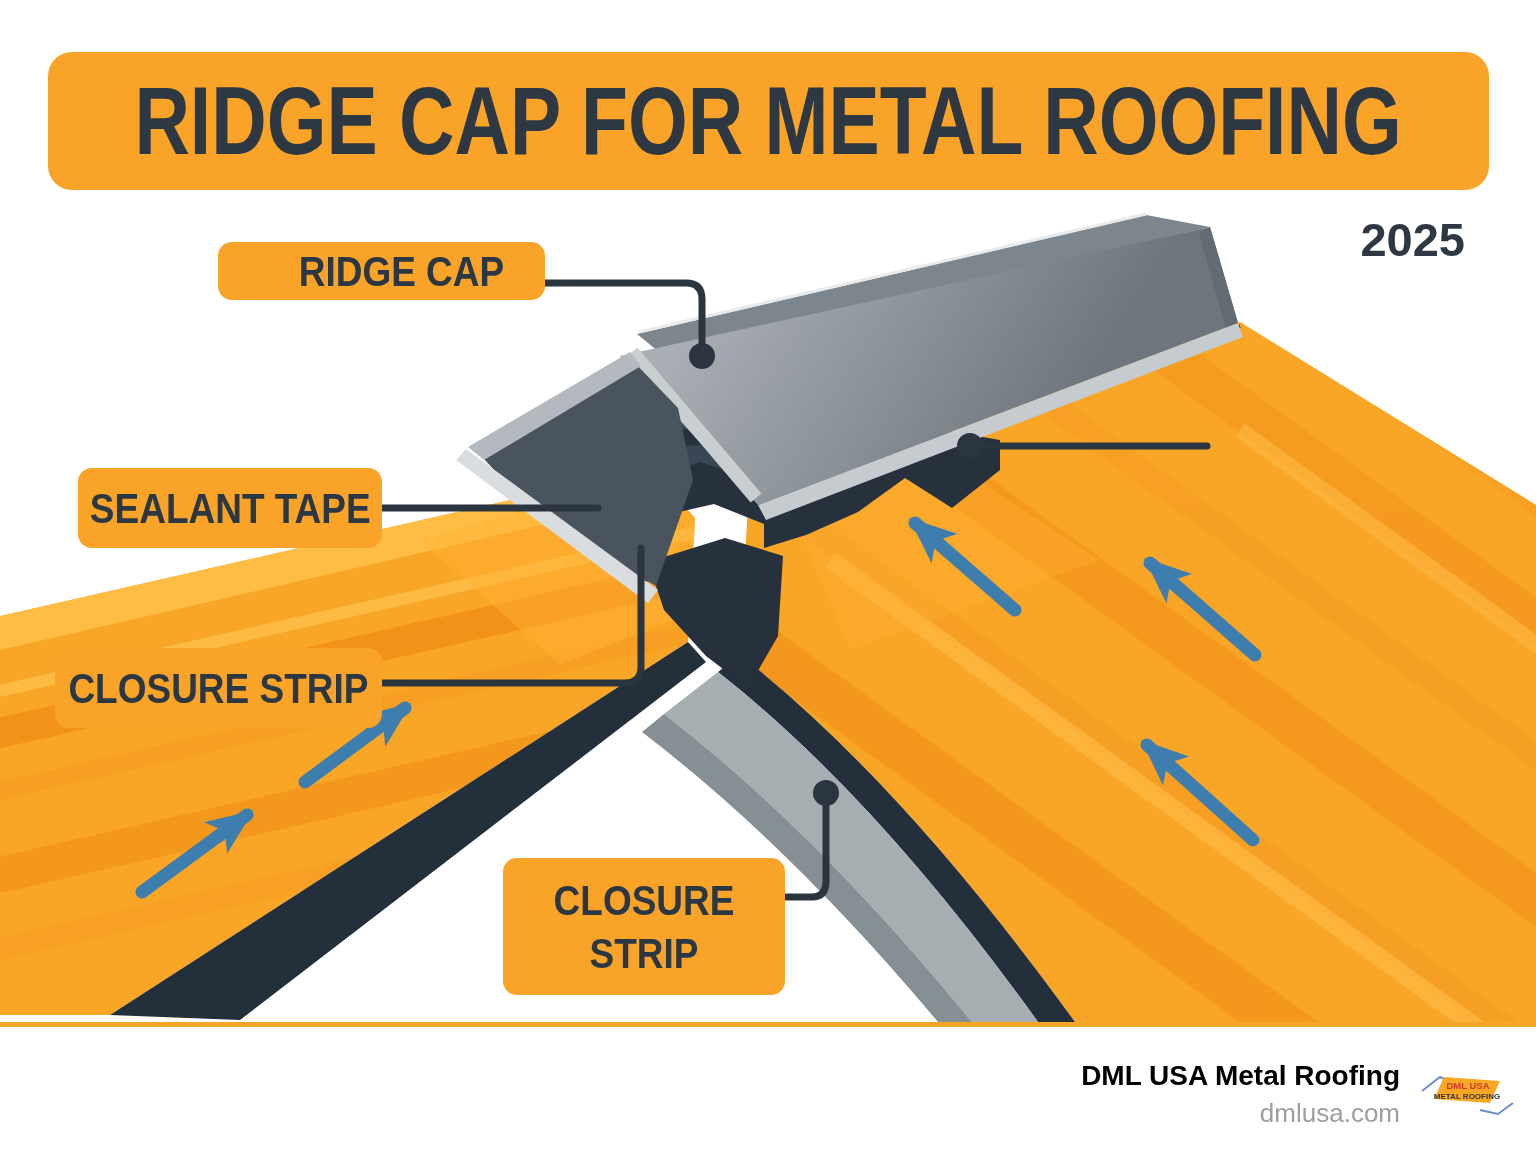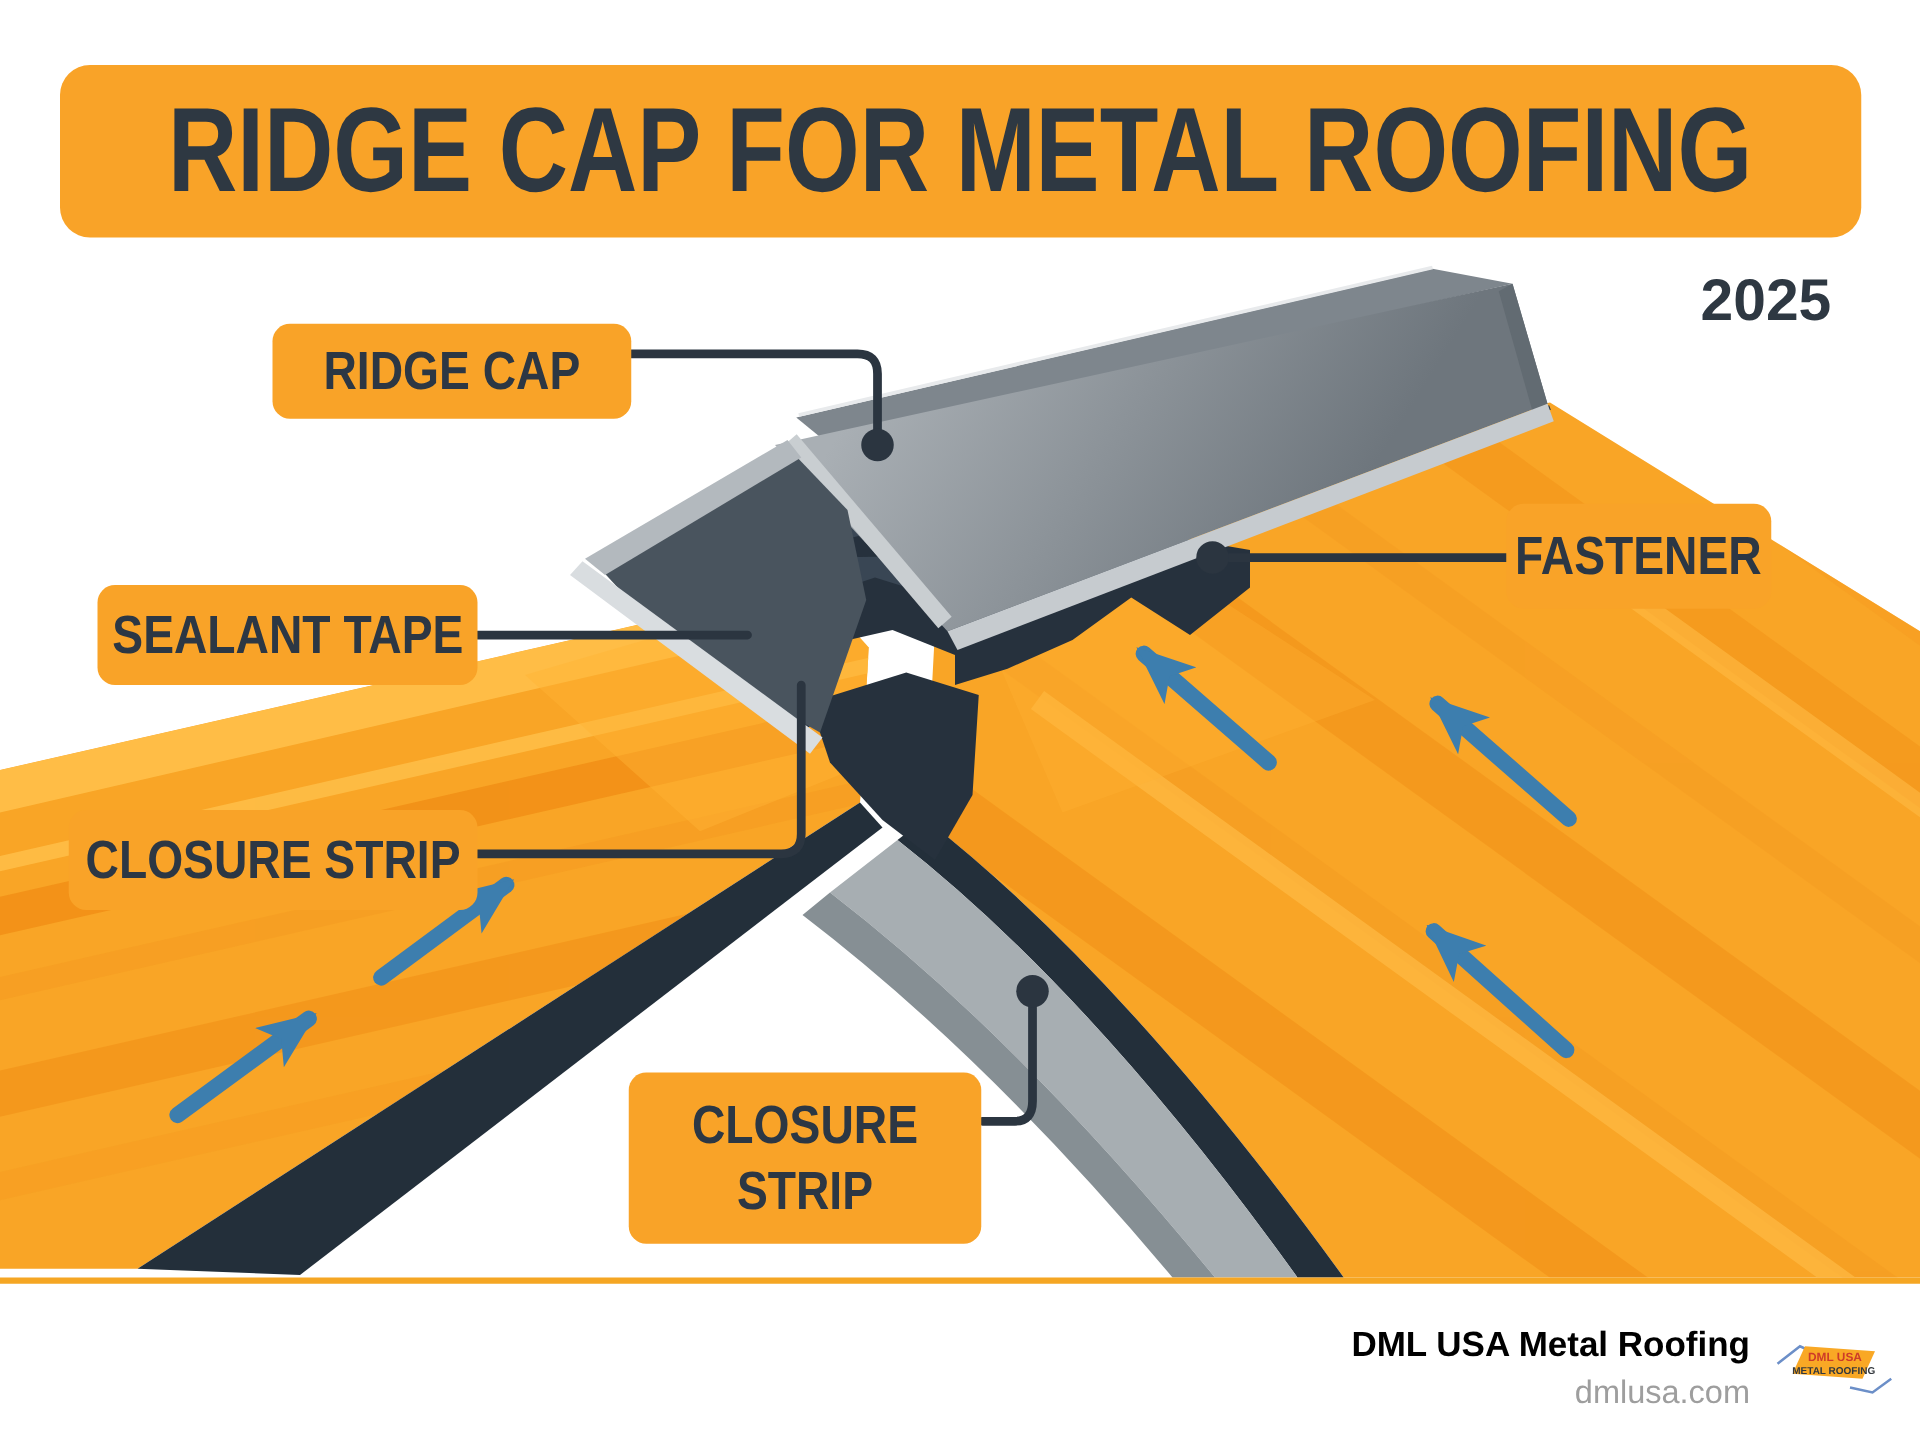--- a/index.html
+++ b/index.html
@@ -7,21 +7,21 @@
          font-family:"Liberation Sans",sans-serif;}
   .stage svg.scene{position:absolute;left:0;top:0;}
   .title-bar{position:absolute;left:48px;top:52px;width:1441px;height:138px;background:#F9A328;
              border-radius:24px;display:flex;align-items:center;justify-content:center;}
   .title-bar .t{font-size:96px;font-weight:bold;color:#2E3842;transform:scaleX(0.80);
                 white-space:nowrap;}
   .year{position:absolute;right:71px;top:212px;font-size:47px;font-weight:bold;color:#2E3842;}
   .label{position:absolute;background:#F9A328;border-radius:14px;display:flex;align-items:center;
          justify-content:center;color:#2C3744;font-weight:bold;}
   .label .t{transform:scaleX(0.86);white-space:nowrap;font-size:43px;}
-  .label.ridge{left:218px;top:259px;width:287px;height:76px;}
+  .label.ridge{left:218px;top:242px;width:287px;height:58px;padding-left:40px;}
   .label.sealant{left:78px;top:468px;width:304px;height:80px;}
   .label.closL{left:55px;top:648px;width:327px;height:80px;}
   .label.fast{left:1205px;top:403px;width:212px;height:84px;}
   .label.closB{left:503px;top:858px;width:282px;height:137px;}
   .label.closB .t{white-space:normal;text-align:center;width:250px;line-height:1.22;}
   .footer-company{position:absolute;right:136px;top:1060px;font-size:28px;font-weight:bold;color:#000000;}
   .footer-site{position:absolute;right:136px;top:1098px;font-size:26px;color:#9E9E9E;}
   .logo{position:absolute;left:1418px;top:1070px;}
 </style>
 </head>
@@ -133,23 +133,20 @@
 
   <div class="label ridge">
     <span class="t">RIDGE CAP</span>
   </div>
   <div class="label sealant">
     <span class="t">SEALANT TAPE</span>
   </div>
   <div class="label closL">
     <span class="t">CLOSURE STRIP</span>
   </div>
-  <div class="label fast">
-    <span class="t">FASTENER</span>
-  </div>
   <div class="label closB">
     <span class="t">CLOSURE STRIP</span>
   </div>
 
   <div class="footer-company">DML USA Metal Roofing</div>
   <div class="footer-site">dmlusa.com</div>
 
   <svg class="logo" width="100" height="50" viewBox="0 0 100 50">
     <polyline points="4,21 22,7 35,13" fill="none" stroke="#6C8FC8" stroke-width="2"></polyline>
     <polyline points="62,40 80,44 95,33" fill="none" stroke="#6C8FC8" stroke-width="2"></polyline>

